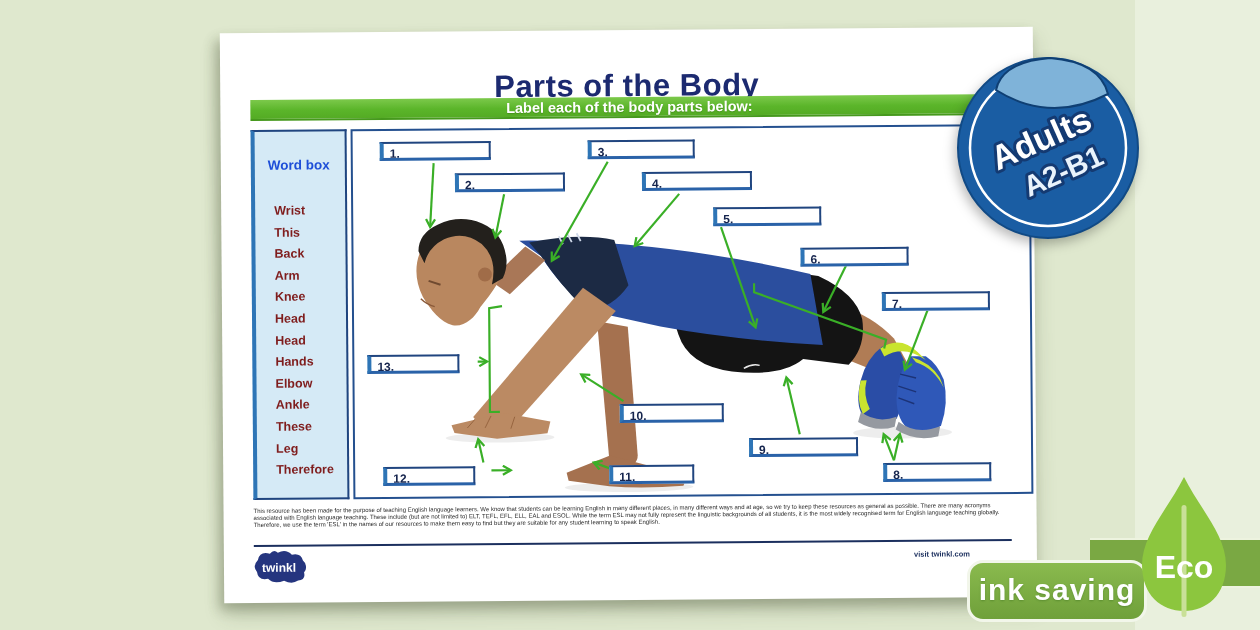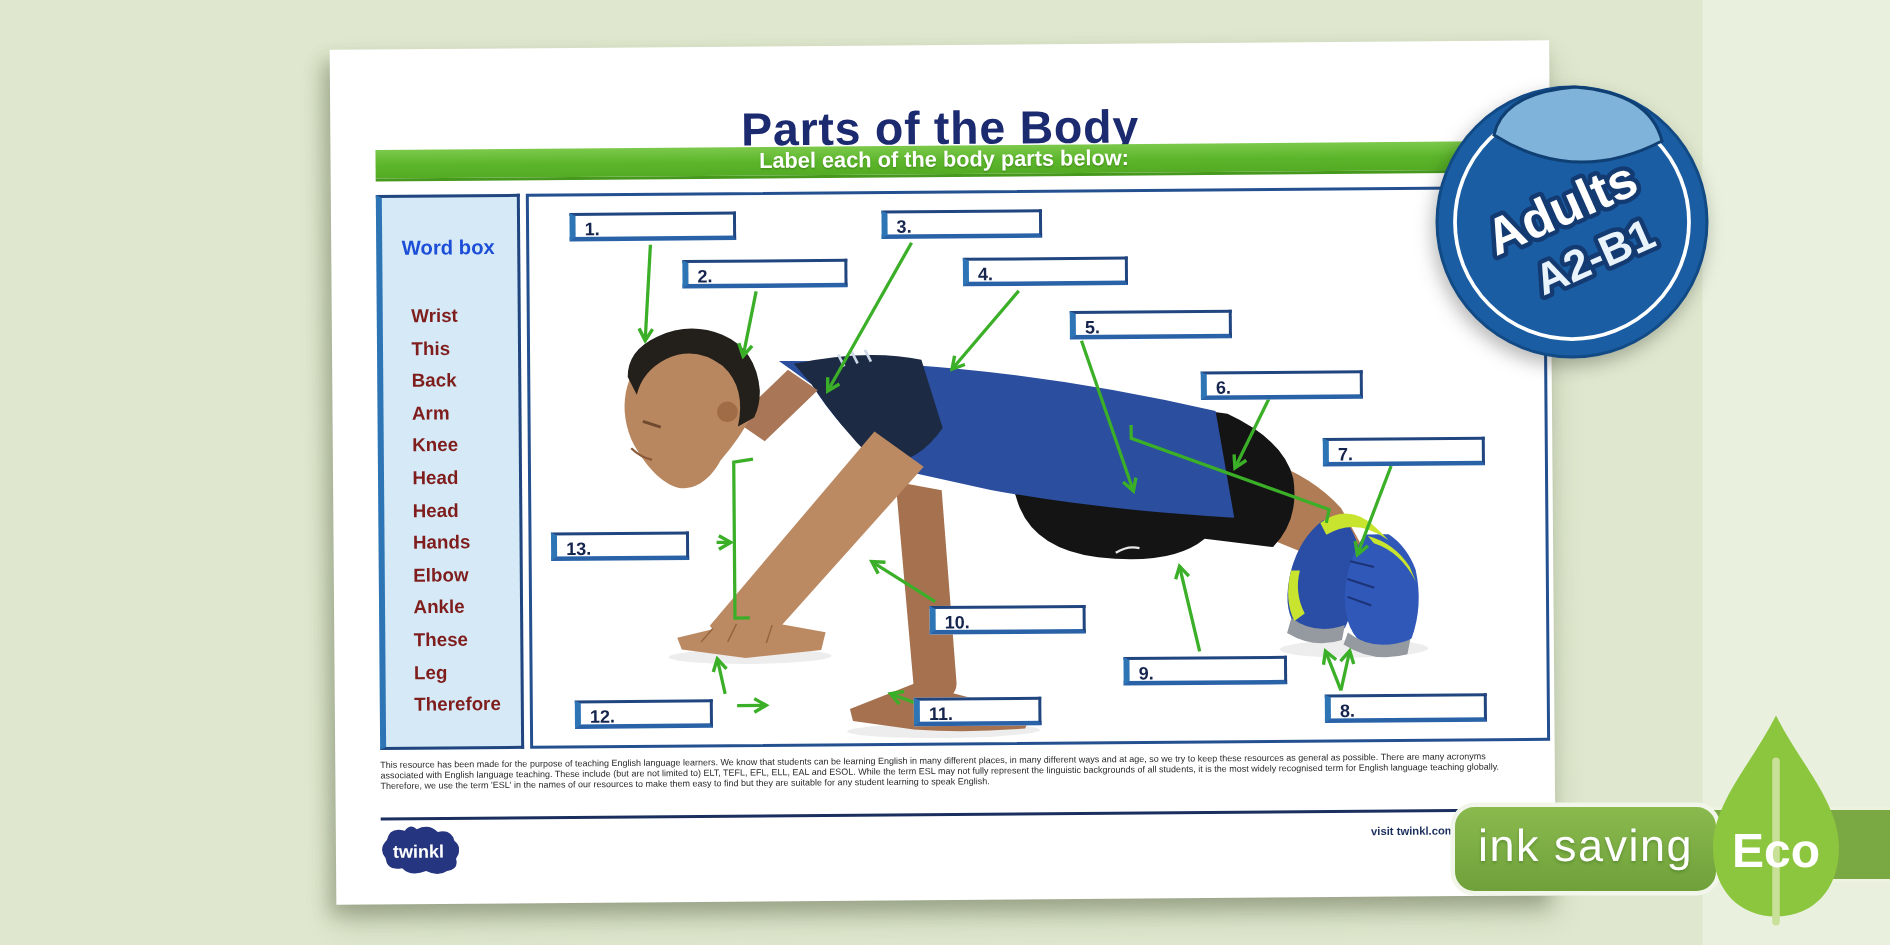--- a/index.html
+++ b/index.html
@@ -44,24 +44,24 @@
   .footer-rule{left:30px;top:512px;width:758px;height:2px;background:#1b2f5e;}
   .visit-link{left:560px;top:522px;width:186px;text-align:right;font-size:7.5px;font-weight:bold;color:#1b2f5e;}
   .twinkl-logo{left:28px;top:515px;width:54px;height:38px;}
 
   
   .badge{position:absolute;left:950px;top:44px;width:200px;height:212px;filter:drop-shadow(-2px 5px 6px rgba(0,0,0,.28));}
 
   
   .eco-strip{position:absolute;left:1090px;top:538px;width:170px;height:50px;background:#7aa843;
     border-top:2px solid #edf3df;border-bottom:2px solid #edf3df;box-sizing:border-box;}
-  .eco-rect{position:absolute;left:967px;top:535px;width:180px;height:62px;box-sizing:border-box;
+  .eco-rect{position:absolute;left:967px;top:560px;width:180px;height:62px;box-sizing:border-box;
     background:linear-gradient(180deg,#8aba4e,#6fa03a);border:3px solid #f2f6ea;border-radius:16px;
     color:#fff;font-size:30px;line-height:54px;text-align:center;letter-spacing:1px;
-    text-shadow:0 1px 2px rgba(60,110,30,.45);}
+    text-shadow:0 1px 2px rgba(60,110,30,.45);font-weight:bold;}
   .eco-leaf{position:absolute;left:1128px;top:473px;width:112px;height:146px;}
 </style>
 </head>
 <body>
 
 <div class="bg-right-band"></div>
 
 <div class="page">
   <div class="page-title">Parts of the Body</div>
   <div class="instruction-banner">Label each of the body parts below:</div>

